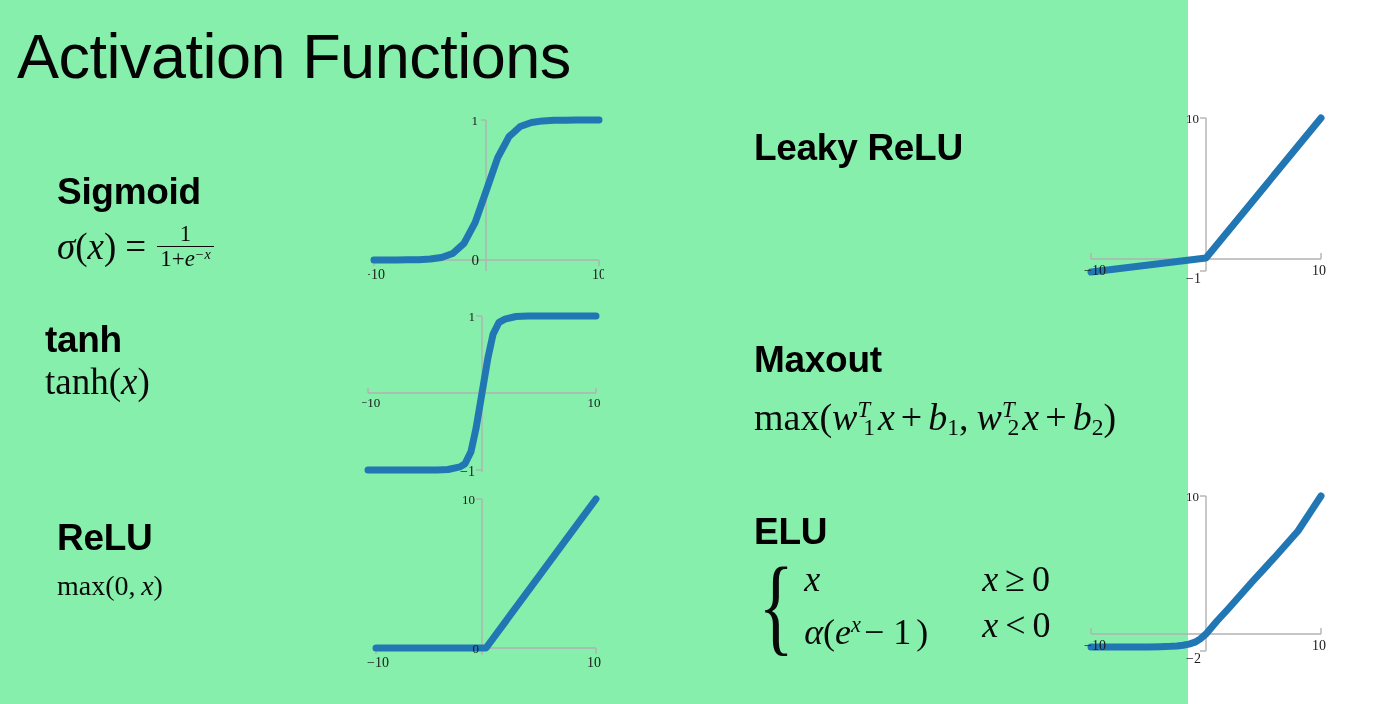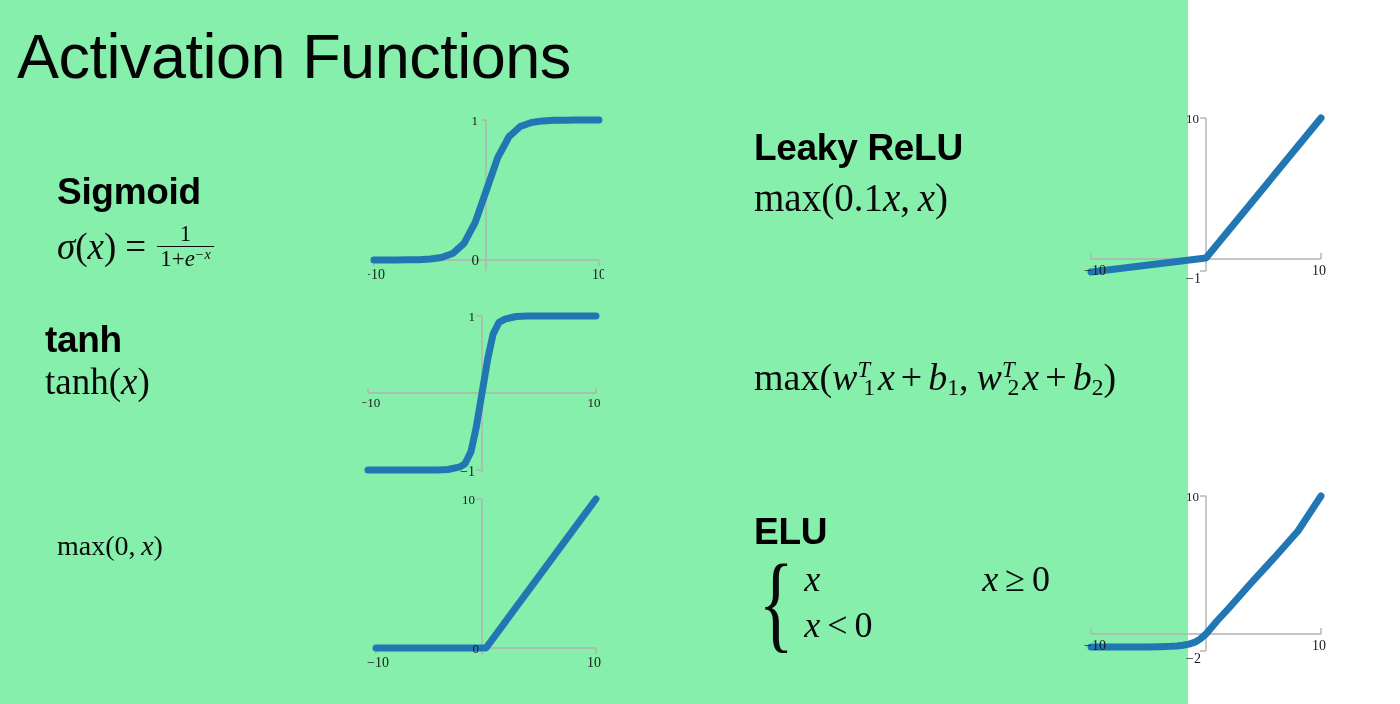--- a/index.html
+++ b/index.html
@@ -109,20 +109,21 @@
 
       <polyline points="6,170 29,170 52,170 75,169.9 86,169.5 98,166.9 103,163.7 109,151.6 114,128.6 120,93 126,57.4 131,34.4 137,22.3 143,19.1 154,16.5 166,16.1 189,16 211,16 234,16" fill="none" stroke="#2077b4" stroke-width="7" stroke-linecap="round" stroke-linejoin="round"></polyline>
       <text class="tick" x="113" y="21" font-size="13" text-anchor="end">1</text>
       <text class="tick" x="113" y="176" font-size="14" text-anchor="end">−1</text>
       <text class="tick" x="8" y="107" font-size="13" text-anchor="middle">−10</text>
       <text class="tick" x="232" y="107" font-size="13" text-anchor="middle">10</text>
     </svg>
   </div>
 
   <div class="fn-block" style="left:57px;top:518px;">
+    <div class="fn-name">ReLU</div>
     <div class="fn-formula" style="margin-top:6px;font-size:28px;">
       <span class="rm">max</span><span class="rm">(</span><span class="rm">0, </span><span class="it">x</span><span class="rm">)</span>
     </div>
   </div>
 
   <div class="plot" style="left:362px;top:488px;">
     <svg width="240" height="185" viewBox="0 0 240 185">
       <line x1="14" y1="160" x2="234" y2="160" stroke="#b2b2b2" stroke-width="1.4"></line>
       <line x1="120" y1="11" x2="120" y2="167" stroke="#b2b2b2" stroke-width="1.4"></line>
       <line x1="114" y1="11" x2="120" y2="11" stroke="#b2b2b2" stroke-width="1.4"></line>
@@ -132,59 +133,58 @@
       <polyline points="14,160 124,160 234,11" fill="none" stroke="#2077b4" stroke-width="7" stroke-linecap="round" stroke-linejoin="round"></polyline>
       <text class="tick" x="113" y="16" font-size="13" text-anchor="end">10</text>
       <text class="tick" x="117" y="165" font-size="13" text-anchor="end">0</text>
       <text class="tick" x="16" y="179" font-size="14" text-anchor="middle">−10</text>
       <text class="tick" x="232" y="179" font-size="14" text-anchor="middle">10</text>
     </svg>
   </div>
 
   <div class="fn-block" style="left:754px;top:128px;">
     <div class="fn-name">Leaky ReLU</div>
-    <div class="fn-formula" style="margin-top:8px;font-size:39px;">
-      <span class="rm">max</span><span class="rm">(</span><span class="rm">0.1</span><span class="it">x</span><span class="rm">, </span><span class="it">x</span><span class="rm">)</span>
-    </div>
   </div>
 
   <div class="plot" style="left:1082px;top:108px;">
     <svg width="246" height="182" viewBox="0 0 246 182">
       <line x1="9" y1="151" x2="239" y2="151" stroke="#b2b2b2" stroke-width="1.4"></line>
       <line x1="124" y1="10" x2="124" y2="163" stroke="#b2b2b2" stroke-width="1.4"></line>
       <line x1="118" y1="10" x2="124" y2="10" stroke="#b2b2b2" stroke-width="1.4"></line>
       <line x1="118" y1="163" x2="124" y2="163" stroke="#b2b2b2" stroke-width="1.4"></line>
       <line x1="9" y1="145" x2="9" y2="151" stroke="#b2b2b2" stroke-width="1.4"></line>
       <line x1="239" y1="145" x2="239" y2="151" stroke="#b2b2b2" stroke-width="1.4"></line>
 
       <polyline points="9,164 124,150 239,10" fill="none" stroke="#2077b4" stroke-width="7" stroke-linecap="round" stroke-linejoin="round"></polyline>
       <text class="tick" x="117" y="15" font-size="13" text-anchor="end">10</text>
       <text class="tick" x="119" y="175" font-size="14" text-anchor="end">−1</text>
       <text class="tick" x="13" y="167" font-size="14" text-anchor="middle">−10</text>
       <text class="tick" x="237" y="167" font-size="14" text-anchor="middle">10</text>
     </svg>
   </div>
 
   <div class="fn-block" style="left:754px;top:340px;">
+    <div class="fn-name">Maxout</div>
     <div class="fn-formula" style="margin-top:8px;font-size:38px;">
       <span class="rm">max</span><span class="rm">(</span><span class="it">w</span><sup class="tsup">T</sup><sub class="sb" style="margin-left:-7px;">1</sub><span class="it" style="margin-left:3px;">x</span><span class="rm" style="margin:0 6px;">+</span><span class="it">b</span><sub class="sb">1</sub><span class="rm" style="margin-right:8px;">,</span><span class="it">w</span><sup class="tsup">T</sup><sub class="sb" style="margin-left:-7px;">2</sub><span class="it" style="margin-left:3px;">x</span><span class="rm" style="margin:0 6px;">+</span><span class="it">b</span><sub class="sb">2</sub><span class="rm">)</span>
     </div>
   </div>
 
   <div class="fn-block" style="left:754px;top:512px;">
     <div class="fn-name">ELU</div>
     <div class="fn-formula" style="margin-top:4px;font-size:36px;">
       <div class="piece-wrap">
         <span class="brace">{</span>
         <span class="piece-rows">
           <span class="piece-row">
             <span class="expr"><span class="it">x</span></span>
             <span class="cond"><span class="it">x</span><span class="rm" style="margin:0 7px;">≥</span><span class="rm">0</span></span>
           </span>
           <span class="piece-row">
+            <span class="expr"><span class="it">α</span><span class="rm">(</span><span class="it">e</span><sup class="exp">x</sup><span class="rm" style="margin:0 5px 0 3px;">− 1</span><span class="rm">)</span></span>
             <span class="cond"><span class="it">x</span><span class="rm" style="margin:0 7px;">&lt;</span><span class="rm">0</span></span>
           </span>
         </span>
       </div>
     </div>
   </div>
 
   <div class="plot" style="left:1082px;top:484px;">
     <svg width="246" height="190" viewBox="0 0 246 190">
       <line x1="9" y1="150" x2="239" y2="150" stroke="#b2b2b2" stroke-width="1.4"></line>

